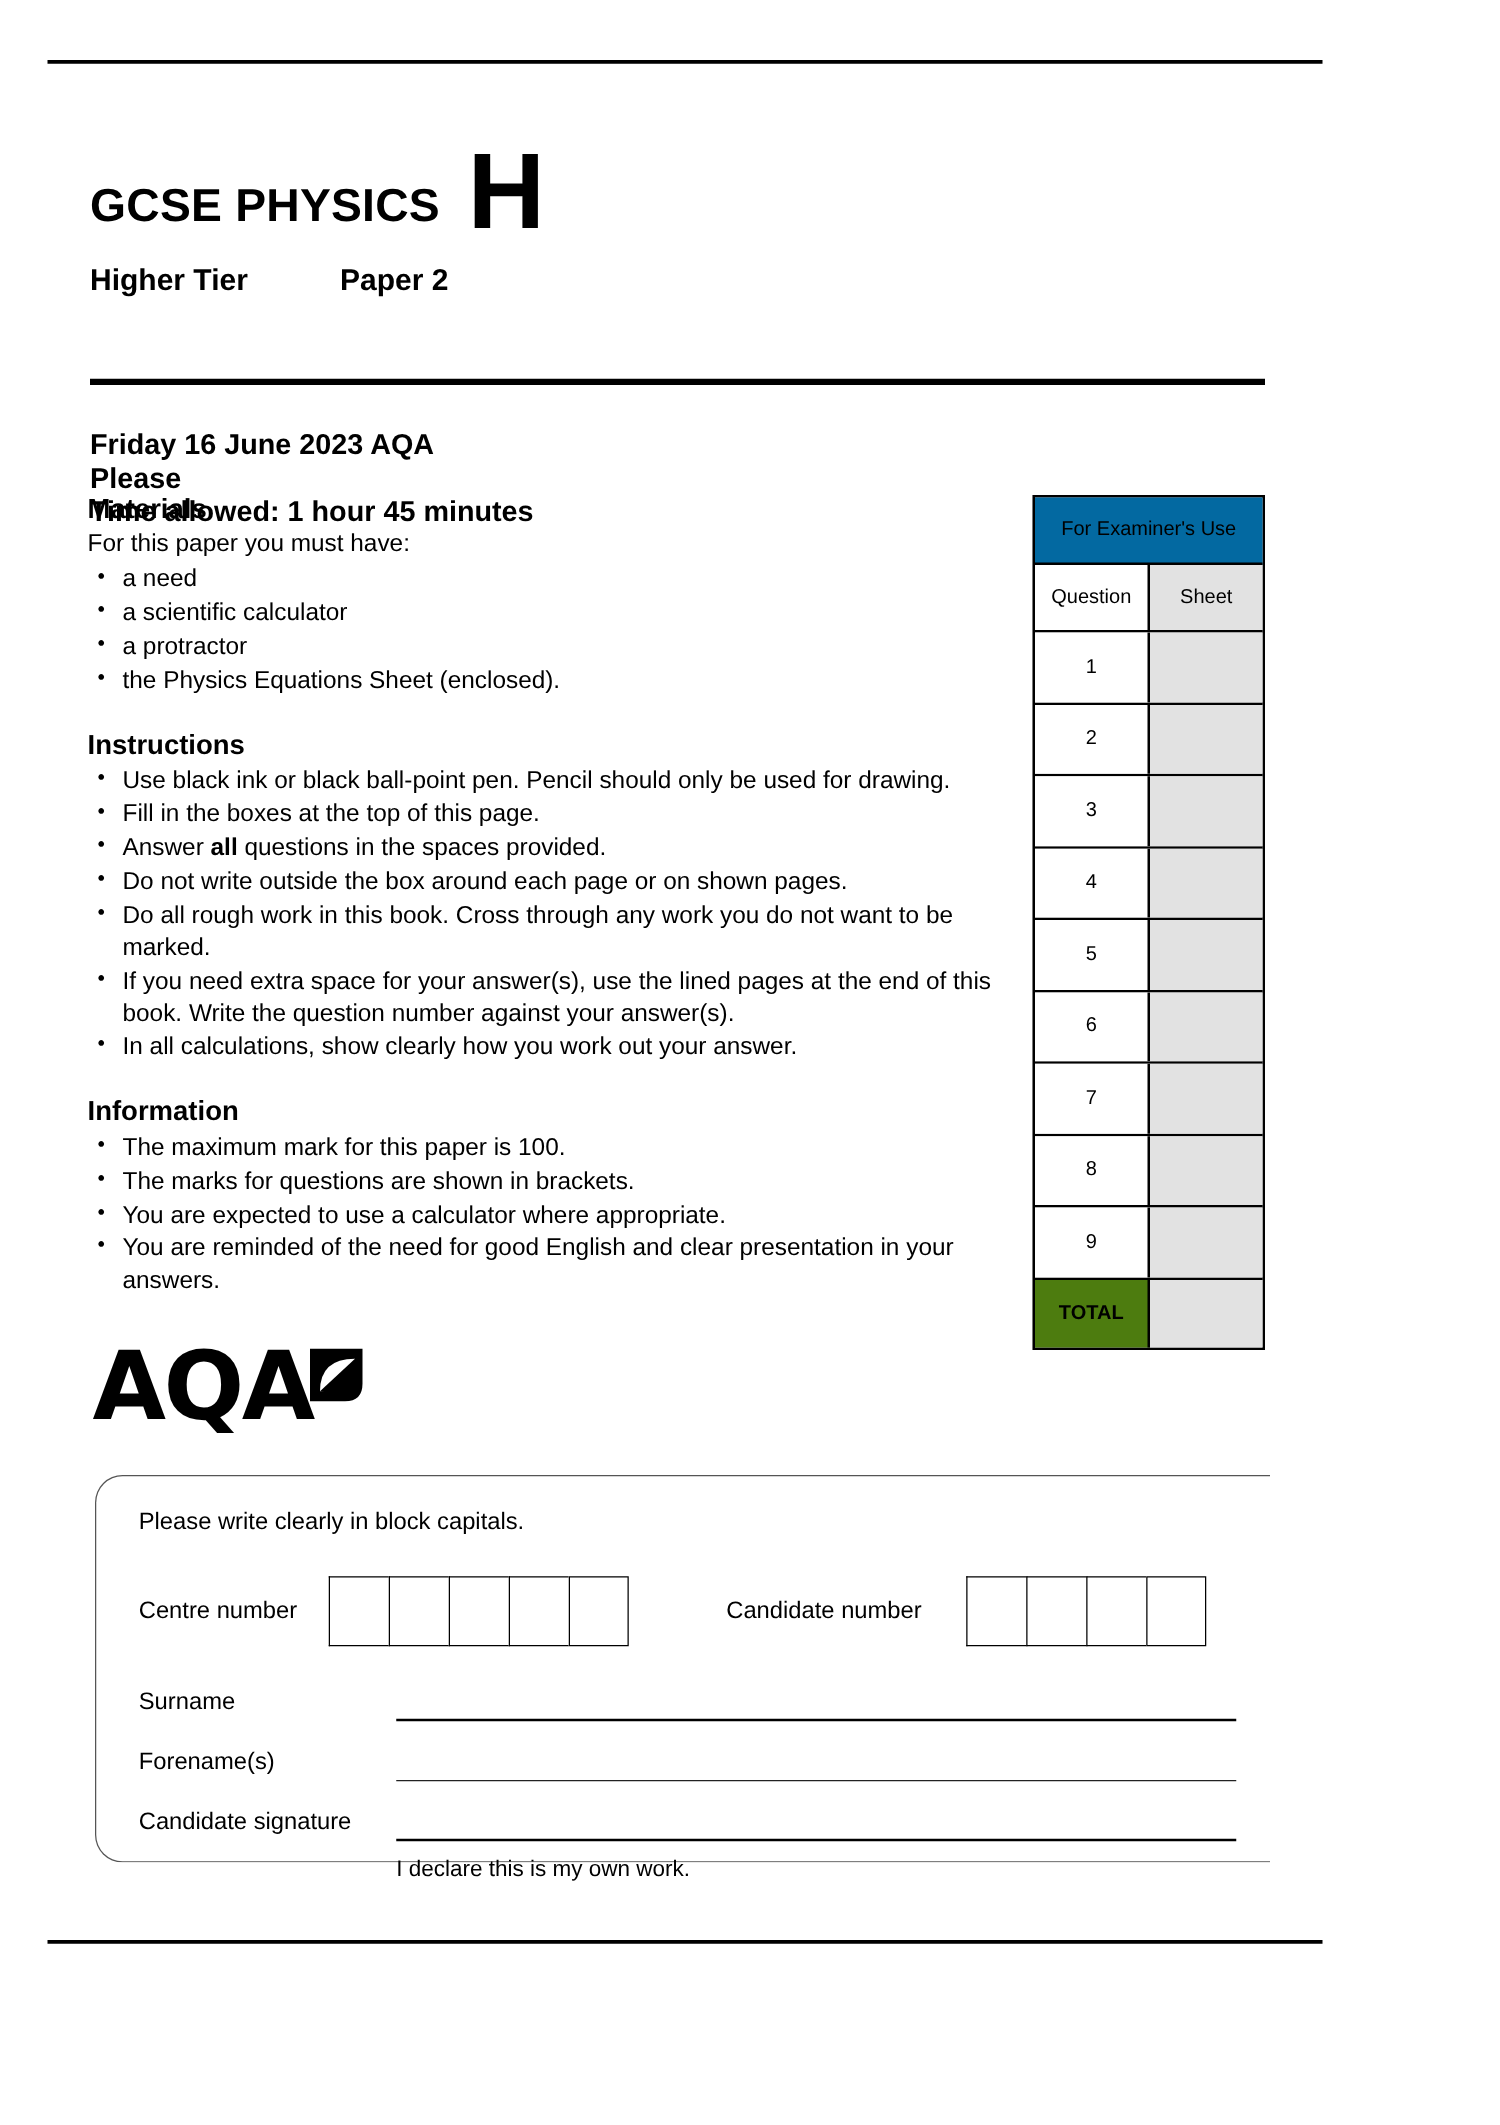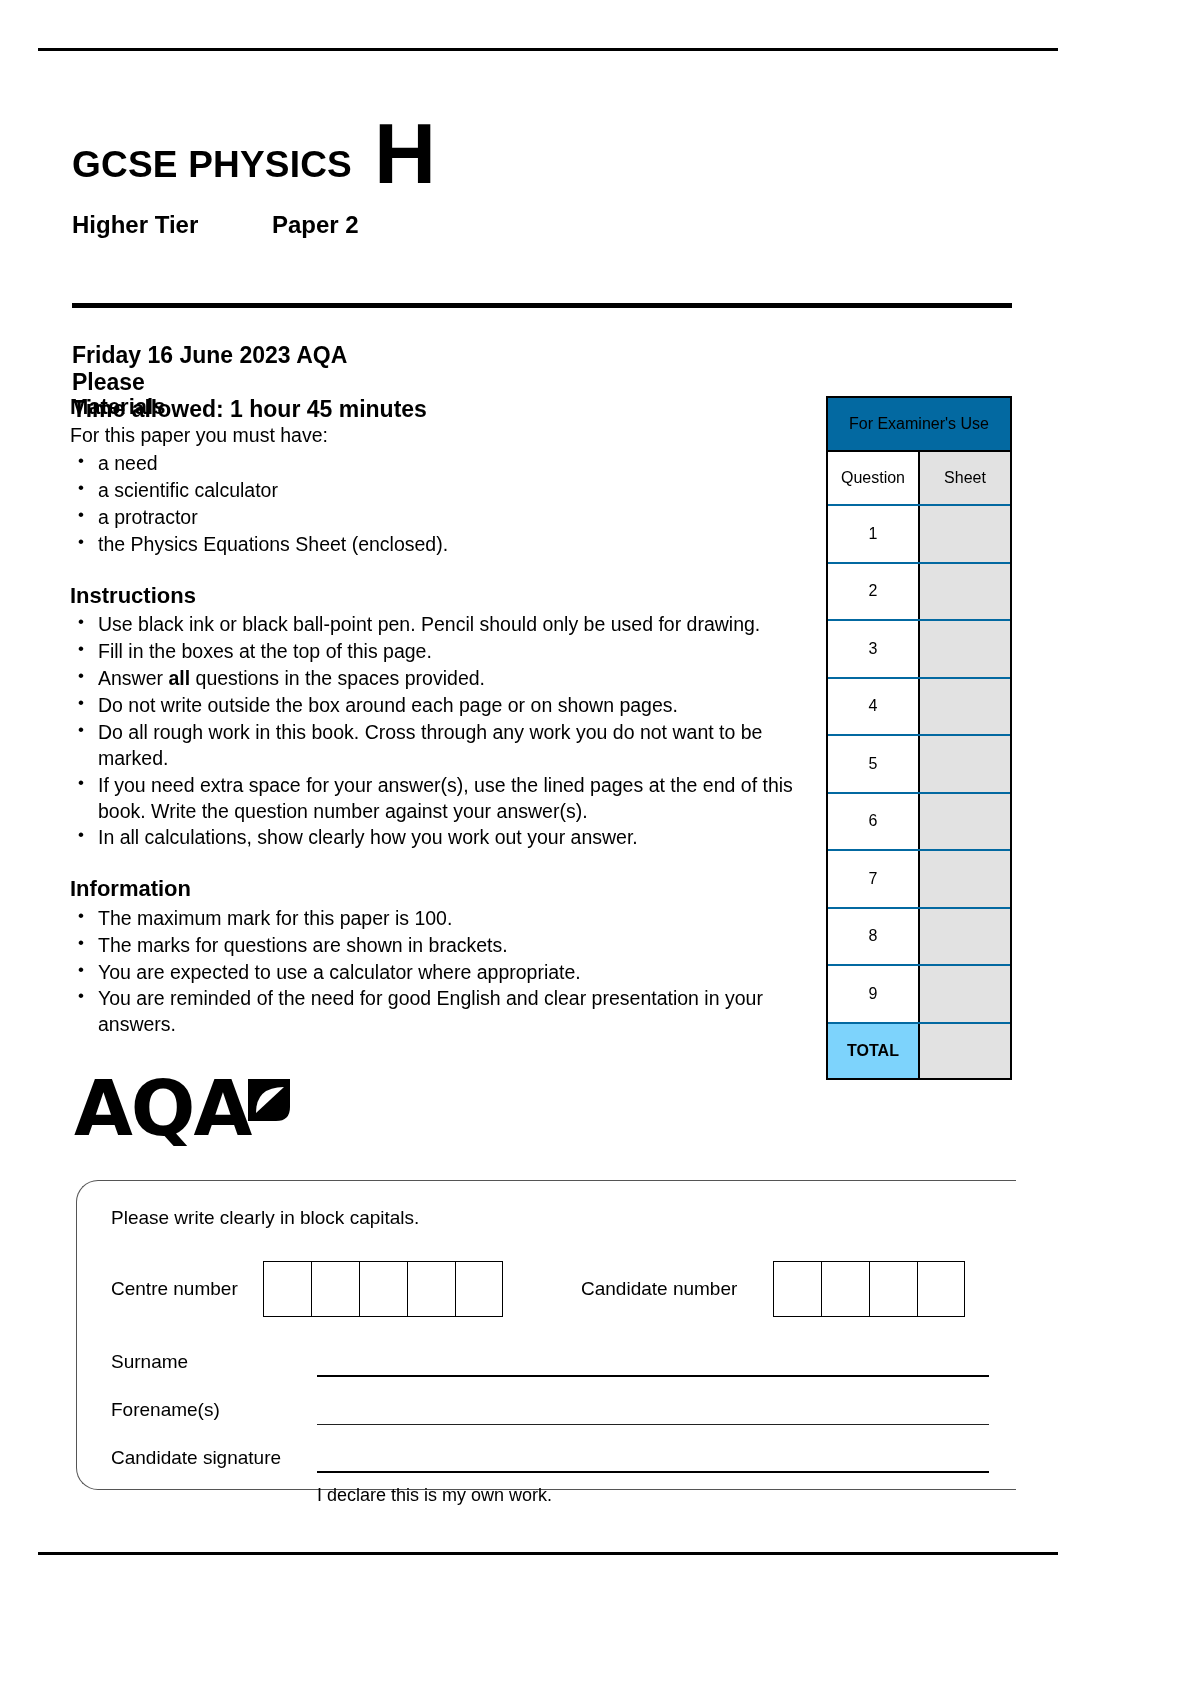--- a/index.html
+++ b/index.html
@@ -135,21 +135,21 @@
     display: flex;
     align-items: center;
     justify-content: center;
     font-size: 16px;
     background: #0369a1;
     border-bottom: 2px solid #000;
     box-sizing: border-box;
   }
   .ex-row {
     display: flex;
-    border-bottom: 2px solid #0369a1;
+    border-bottom: 2px solid #000000;
     box-sizing: border-box;
   }
   .ex-row:last-child { border-bottom: none; }
   .ex-cell-q {
     width: 92px;
     background: #ffffff;
     border-right: 2px solid #000;
     box-sizing: border-box;
     display: flex;
     align-items: center;
@@ -163,21 +163,21 @@
     display: flex;
     align-items: center;
     justify-content: center;
     font-size: 16px;
   }
   .ex-head .ex-cell-q,
   .ex-head .ex-cell-m { height: 52px; }
   .ex-body .ex-cell-q,
   .ex-body .ex-cell-m { height: 55.5px; }
   .ex-total .ex-cell-q {
-    background: #7dd3fc;
+    background: #4d7c0f;
     font-weight: bold;
     height: 54px;
   }
   .ex-total .ex-cell-m { height: 54px; }
 
   
   .logo {
     position: absolute;
     left: 74px; top: 1073px;
     display: flex;

